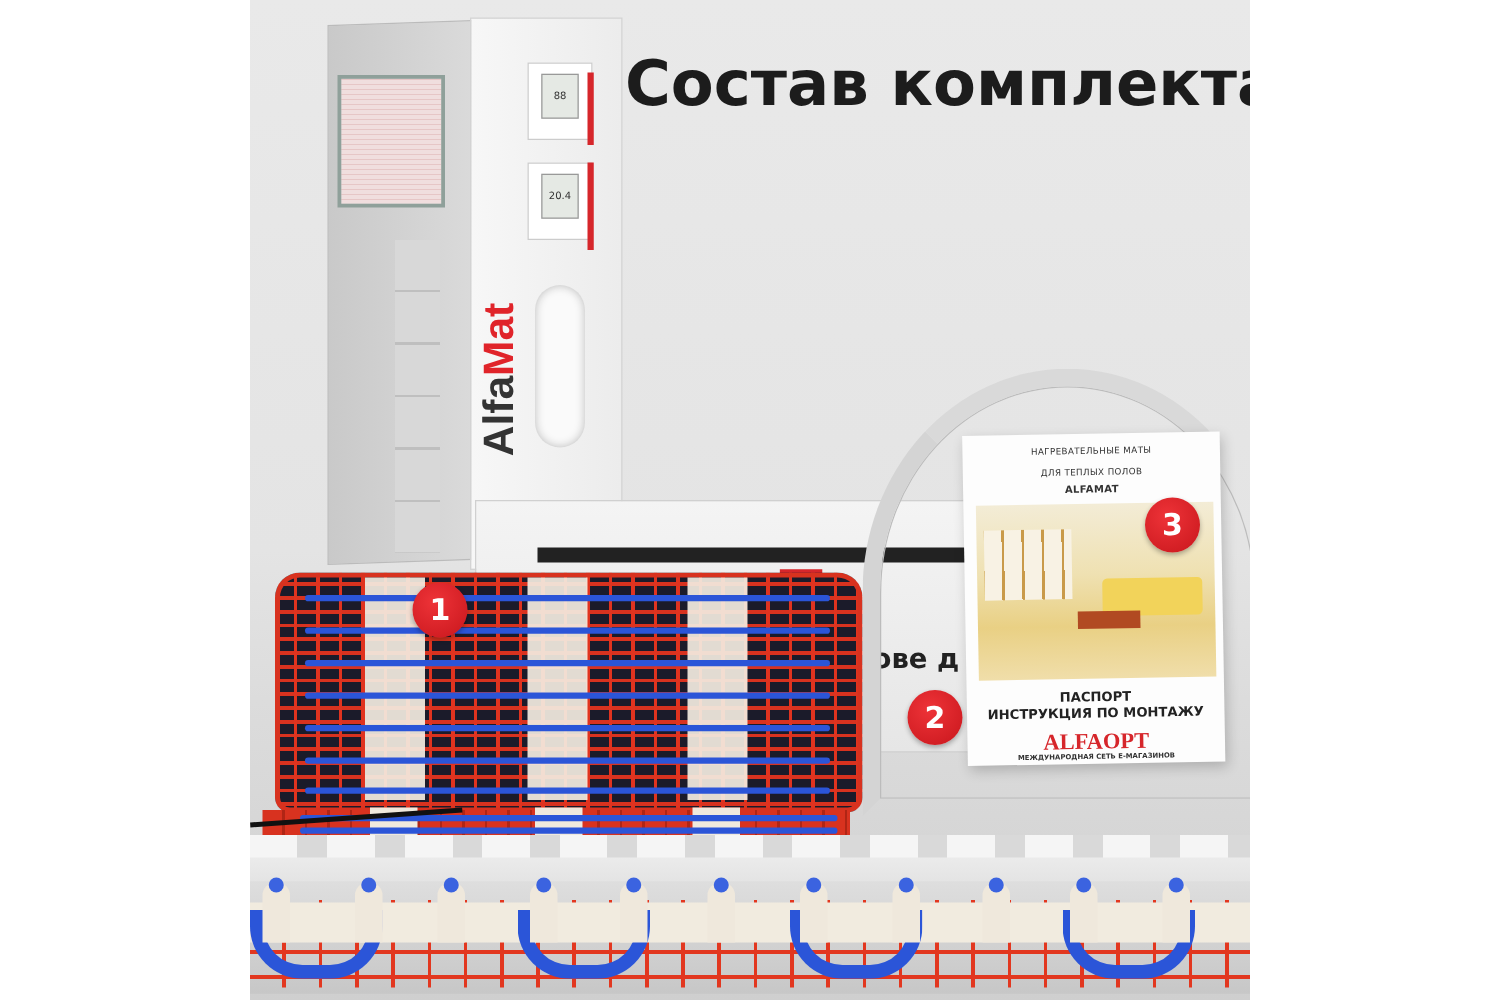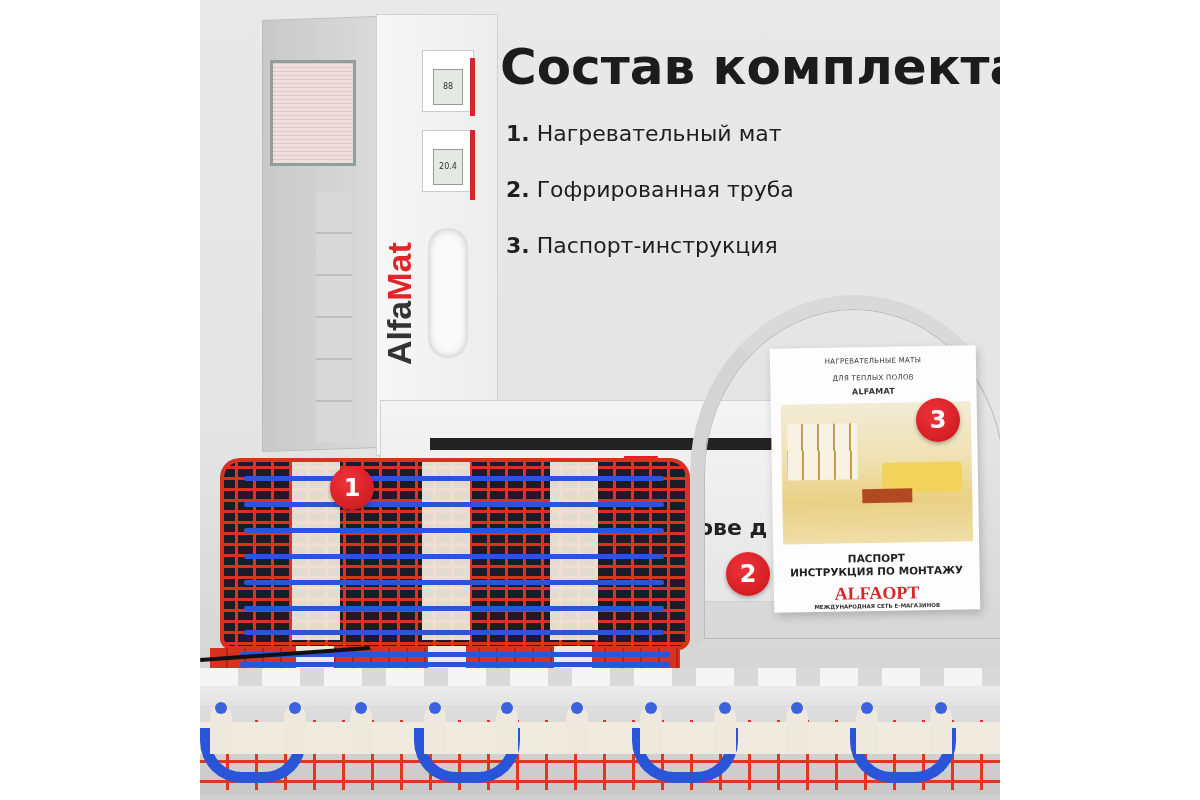--- a/index.html
+++ b/index.html
@@ -15,21 +15,21 @@
   .list-item .num{font-weight:bold;}
   
   .box-side{position:absolute;left:62px;top:18px;width:114px;height:430px;
     background:linear-gradient(90deg,#c9c9c9,#dadada);transform:skewY(-2deg);border:1px solid #bbb;}
   .box-front{position:absolute;left:176px;top:14px;width:120px;height:440px;background:linear-gradient(90deg,#f7f7f7,#ececec);border:1px solid #d3d3d3;}
   .box-brand{position:absolute;left:180px;top:225px;width:40px;height:140px;writing-mode:vertical-rl;transform:rotate(180deg);
     font-size:34px;font-weight:bold;color:#333;font-family:"Liberation Sans",sans-serif;}
   .box-brand .red{color:#e0242a;}
   .box-handle{position:absolute;left:228px;top:228px;width:40px;height:130px;border-radius:20px;background:#fafafa;box-shadow:inset 0 0 8px #bbb;}
   .box-thermo{position:absolute;left:222px;width:50px;height:60px;background:#fff;border:1px solid #ccc;}
-  .box-thermo .screen{position:absolute;left:10px;top:18px;width:28px;height:34px;background:#e5e9e4;border:1px solid #999;font-size:8px;color:#333;text-align:center;line-height:34px;}
+  .box-thermo .screen{position:absolute;left:10px;top:8px;width:28px;height:34px;background:#e5e9e4;border:1px solid #999;font-size:8px;color:#333;text-align:center;line-height:34px;}
   .box-redbar{position:absolute;left:270px;width:5px;background:#d6262b;}
   .box-plan{position:absolute;left:70px;top:60px;width:80px;height:100px;border:3px solid #8fa09a;background:repeating-linear-gradient(0deg,#f0dede 0 3px,#e6c6c6 3px 4px);}
   .box-steps{position:absolute;left:116px;top:192px;width:36px;height:250px;background:repeating-linear-gradient(180deg,#d8d8d8 0 40px,#bfbfbf 40px 42px);}
   
   .box2{position:absolute;left:180px;top:400px;width:440px;height:200px;background:linear-gradient(180deg,#f4f4f4,#e6e6e6);border:1px solid #d0d0d0;}
   .box2-letters{position:absolute;left:420px;top:442px;font-size:58px;font-weight:bold;color:#d6262b;font-family:"Liberation Sans",sans-serif;}
   .box2-dark{position:absolute;left:230px;top:438px;width:360px;height:12px;background:#222;}
   .box2-text{position:absolute;left:498px;top:515px;font-size:22px;font-weight:bold;color:#222;}
   
   .pipe{position:absolute;left:490px;top:295px;width:300px;height:330px;border:14px solid transparent;
@@ -94,34 +94,20 @@
     <div class="screen">20.4</div>
   </div>
   <div class="box-redbar" style="top:58px;height:58px"></div>
   <div class="box-redbar" style="top:130px;height:70px"></div>
   <div class="box-handle"></div>
   <div class="box-brand">
     <span>Alfa</span><span class="red">Mat</span>
   </div>
 
   <div class="title">Состав комплекта:</div>
-  <div class="list">
-    <div class="list-item">
-      <span class="num">1.</span>
-      <span>Нагревательный мат</span>
-    </div>
-    <div class="list-item">
-      <span class="num">2.</span>
-      <span>Гофрированная труба</span>
-    </div>
-    <div class="list-item">
-      <span class="num">3.</span>
-      <span>Паспорт-инструкция</span>
-    </div>
-  </div>
 
   <div class="box2"></div>
   <div class="box2-dark"></div>
   <div class="box2-letters">П</div>
   <div class="box2-text">ове д</div>
 
   <div class="pipe"></div>
 
   <div class="booklet">
     <div class="booklet-l" style="top:10px">НАГРЕВАТЕЛЬНЫЕ МАТЫ</div>

